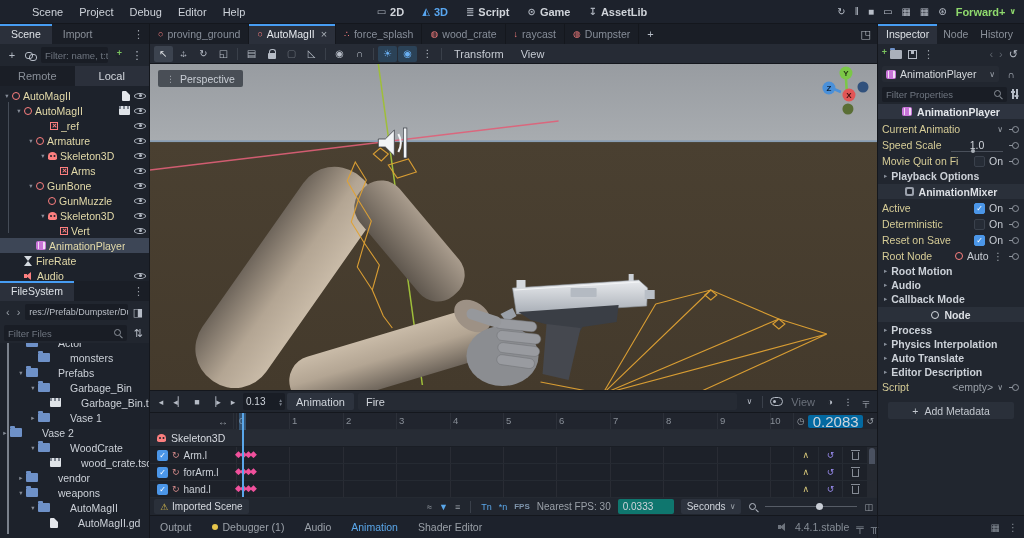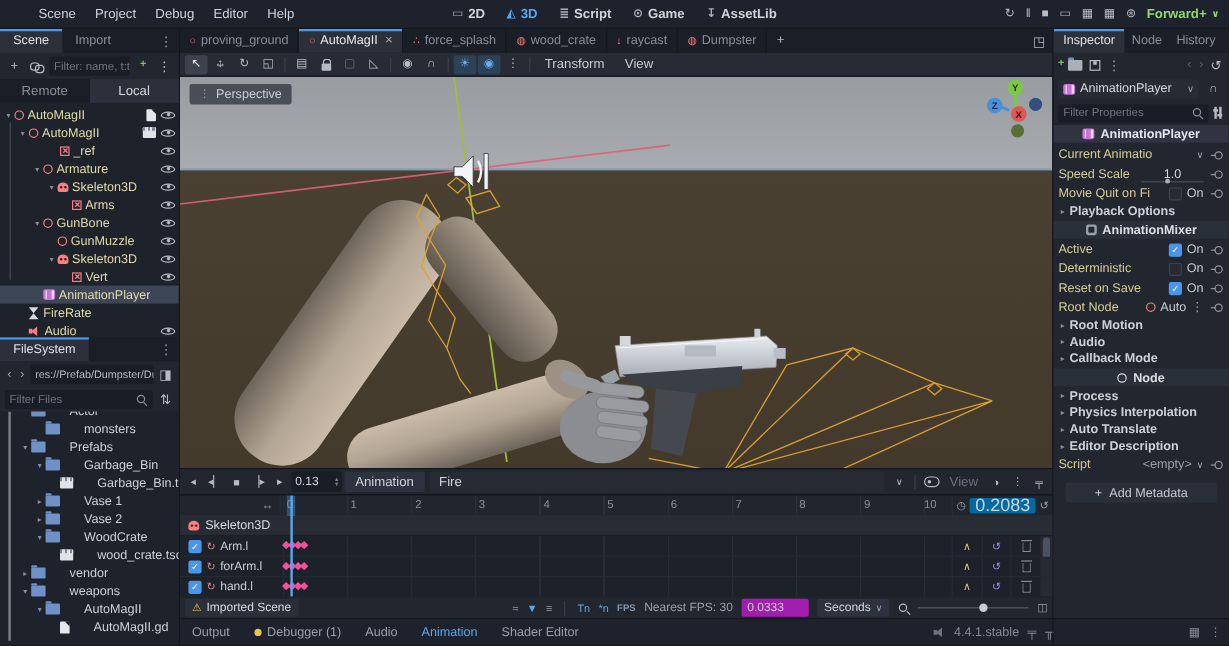--- a/index.html
+++ b/index.html
@@ -161,21 +161,21 @@
 .playhead{position:absolute;left:92px;top:0;bottom:0;width:2px;background:#5aa7ea;z-index:5}
 .playhead-cap{position:absolute;left:89px;top:0;width:7px;height:17px;background:rgba(90,167,234,.35);z-index:5}
 .anim-bottom{height:18px;flex:0 0 18px;background:#21262f;display:flex;align-items:center;gap:5px;padding:0 4px;border-top:1px solid #14171d}
 .imported{height:15px;background:#2a303a;border-radius:2px;display:flex;align-items:center;gap:4px;padding:0 6px;color:#d6dae0;font-size:10px}
 .warn{color:#e0c24c;font-size:9px}
 .ab-right{margin-left:auto;display:flex;align-items:center;gap:7px}
 .small-ic{font-size:9px;color:#9aa0a8}
 .blue-ic{color:#5aa7ea}
 .fps-lbl{font-size:8px;color:#7f95ac;font-weight:bold}
 .nfps{color:#9aa0a8;font-size:10px}
-.step-input{width:56px;height:15px;background:#a21caf;border-radius:2px;display:flex;align-items:center;padding:0 5px;color:#cfd4db;font-size:10px}
+.step-input{width:56px;height:15px;background:#0f766e;border-radius:2px;display:flex;align-items:center;padding:0 5px;color:#cfd4db;font-size:10px}
 .unit-btn{height:15px;background:#2d333e;border-radius:2px;display:flex;align-items:center;gap:4px;padding:0 6px;color:#cfd4db;font-size:10px}
 .zoom-slider{width:92px;height:1px;background:#565c66;position:relative}
 .zoom-slider .dot{position:absolute;left:55%;top:-3px;width:7px;height:7px;border-radius:50%;background:#c9ced6}
 
 .bottombar{height:23px;flex:0 0 23px;background:#1d222c;border-top:1px solid #14171d;display:flex;align-items:center;position:relative}
 .bb-tab{padding:0 10px;color:#9aa0a8;display:flex;gap:5px;align-items:center;font-size:10.5px}
 .bb-tab.active{color:#5aa7ea}
 .bb-dot{width:6px;height:6px;border-radius:50%;background:#e6c54b}
 .bb-right{position:absolute;left:628px;display:flex;align-items:center;gap:7px;color:#868d96;font-size:10.5px}
 .bb-divider{position:absolute;left:727px;top:0;bottom:0;width:1px;background:#14171d}
@@ -429,21 +429,21 @@
         <div class="f-row" style="padding-left:40px">
           <span class="t-sp"></span>
             <span class="i-scene"></span>
             <span class="f-name">Garbage_Bin.tscn</span>
         </div>
         <div class="f-row" style="padding-left:28px">
           <span class="t-caret">▸</span>
             <span class="i-folder"></span>
             <span class="f-name">Vase 1</span>
         </div>
-        <div class="f-row" style="padding-left:28px">
+        <div class="f-row" style="">
           <span class="t-caret">▸</span>
             <span class="i-folder"></span>
             <span class="f-name">Vase 2</span>
         </div>
         <div class="f-row" style="padding-left:28px">
           <span class="t-caret">▾</span>
             <span class="i-folder"></span>
             <span class="f-name">WoodCrate</span>
         </div>
         <div class="f-row" style="padding-left:40px">

